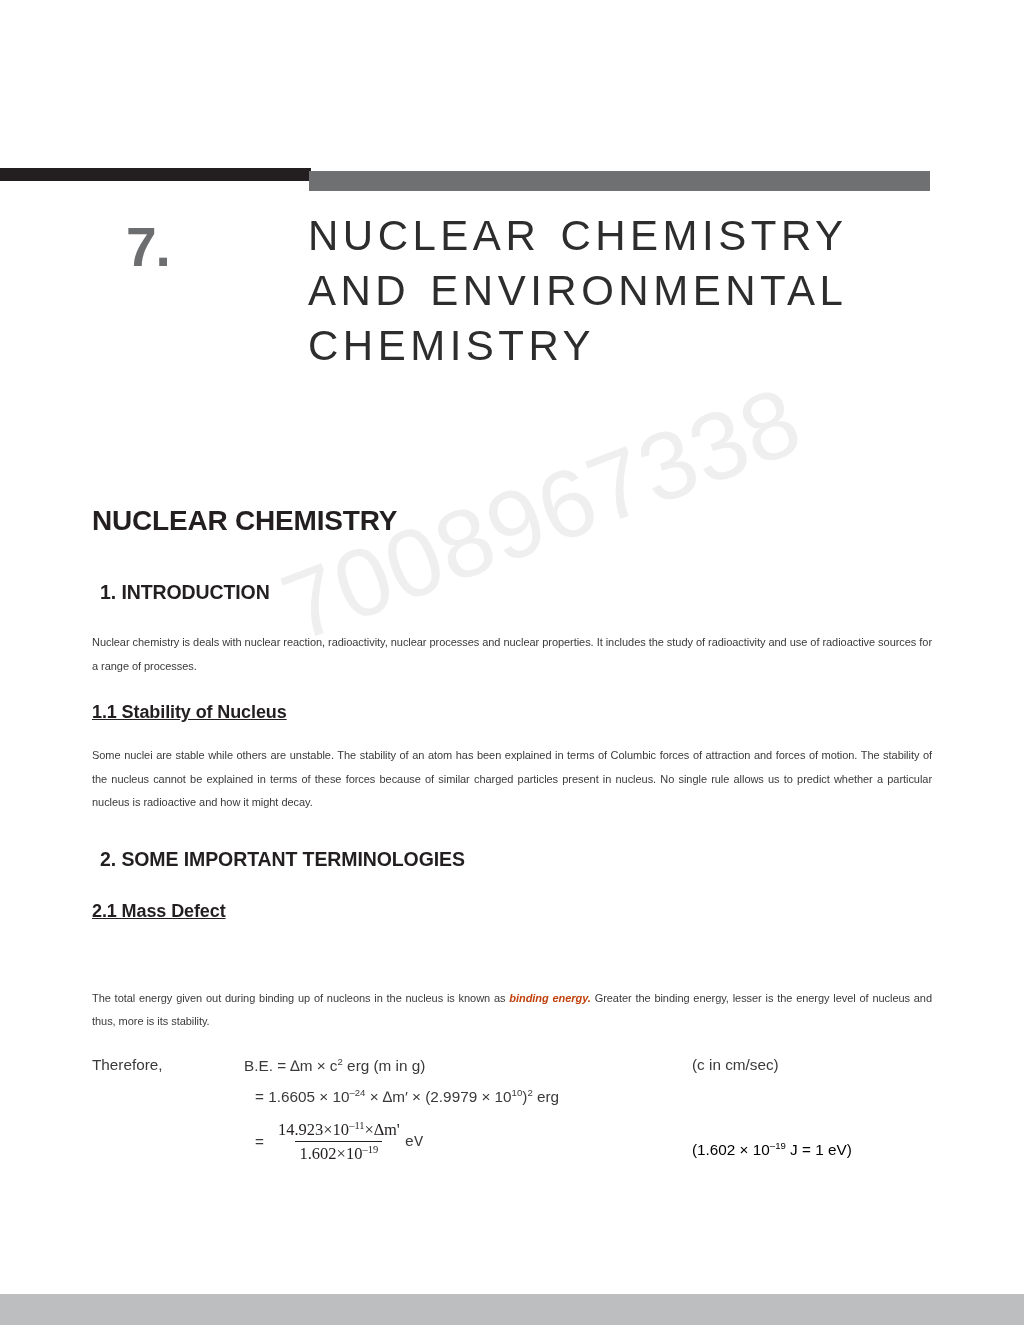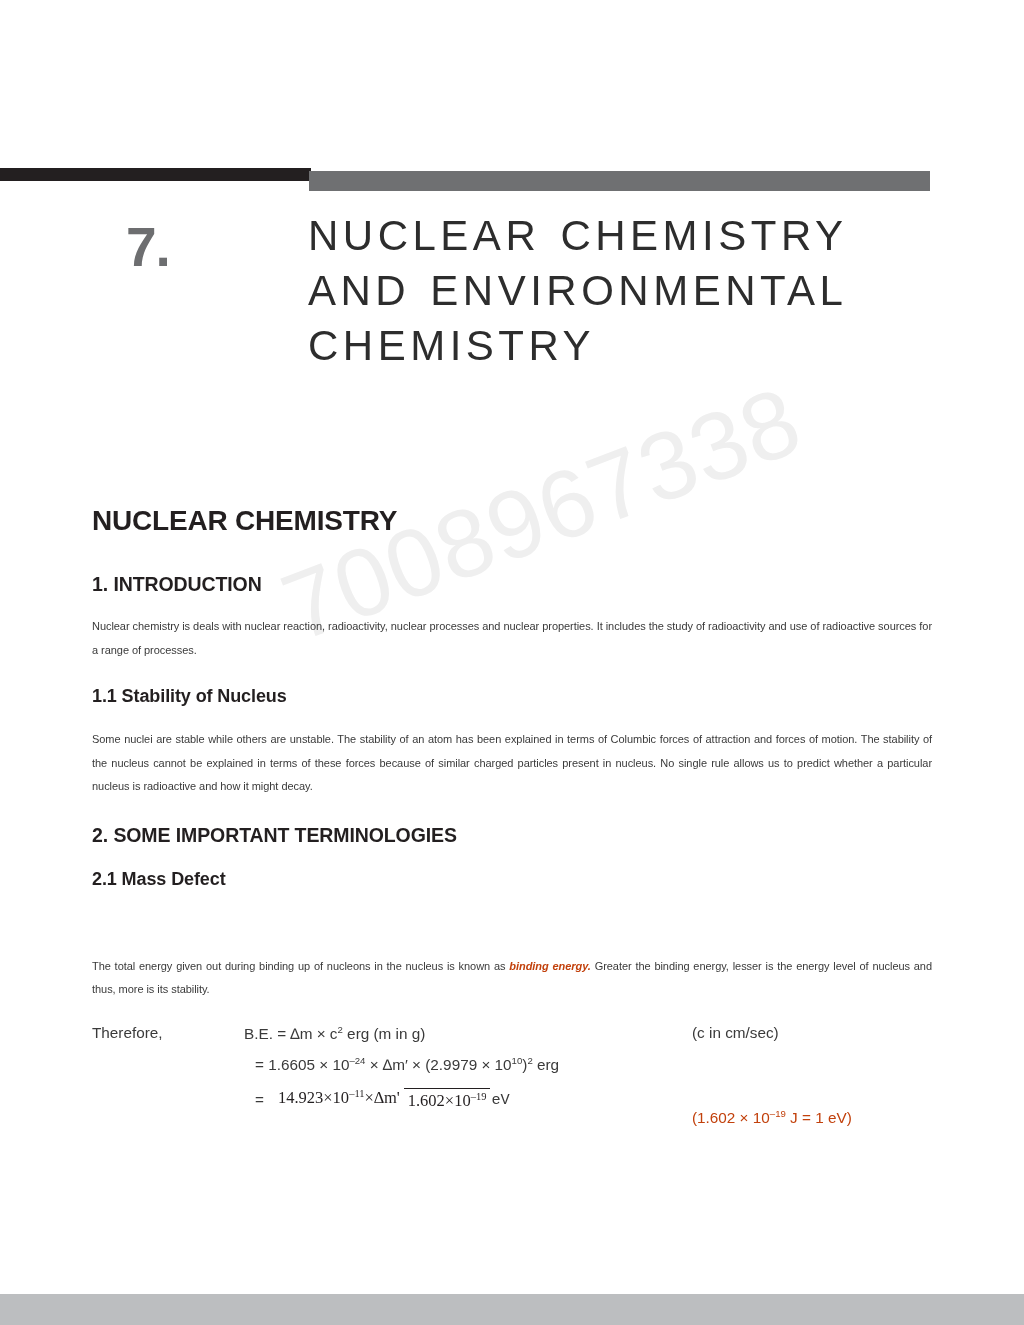--- a/index.html
+++ b/index.html
@@ -112,33 +112,34 @@
 
   h1.doc-h1 {
     margin: 0;
     font-size: 28px;
     font-weight: 700;
     color: #231f20;
     letter-spacing: -0.2px;
   }
 
   h2.doc-h2 {
-    margin: 0;
+    margin: 8px;
     font-size: 19.5px;
     font-weight: 700;
     color: #231f20;
     letter-spacing: -0.1px;
   }
 
   h3.doc-h3 {
     margin: 0;
     font-size: 18px;
     font-weight: 700;
     color: #231f20;
     letter-spacing: -0.1px;
+    text-decoration: underline;
   }
 
   p.doc-p {
     margin: 0;
     font-size: 11px;
     line-height: 23.5px;
     color: #3a3a3a;
     text-align: justify;
     letter-spacing: -0.05px;
   }
@@ -209,21 +210,21 @@
   .frac-eq {
     font-family: "Liberation Sans", sans-serif;
     font-size: 15.3px;
     color: #3a3a3a;
     margin-right: 10px;
     position: relative;
     top: 1px;
   }
   .frac {
     display: inline-flex;
-    flex-direction: row;
+    flex-direction: column;
     align-items: center;
     line-height: 1.18;
   }
   .frac .num {
     padding: 0 4px 2px 4px;
   }
   .frac .den {
     border-top: 1.3px solid #231f20;
     padding: 2px 4px 0 4px;
   }
@@ -239,21 +240,21 @@
     align-self: center;
     position: relative;
     top: 1px;
   }
   .eq-note-frac {
     position: absolute;
     left: 600px;
     top: 22px;
     white-space: nowrap;
     font-size: 15.3px;
-    color: #c2410c;
+    color: #000000;
   }
 </style>
 </head>
 <body>
 
 <div class="page">
 
   <div class="bar-dark"></div>
   <div class="bar-gray"></div>
 

